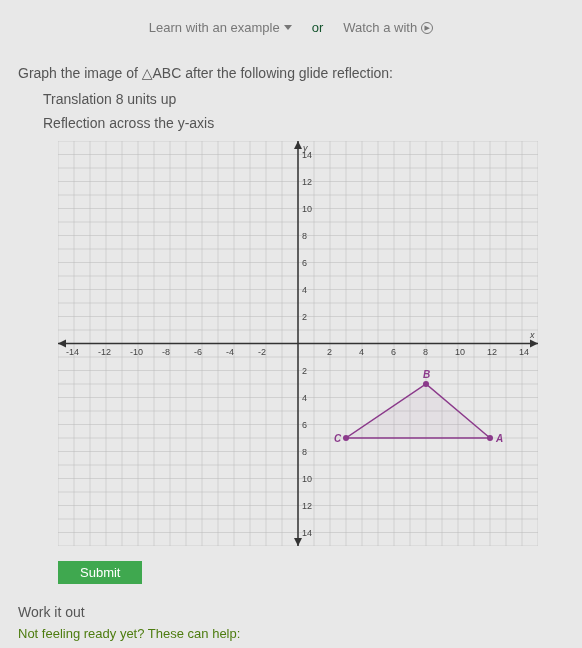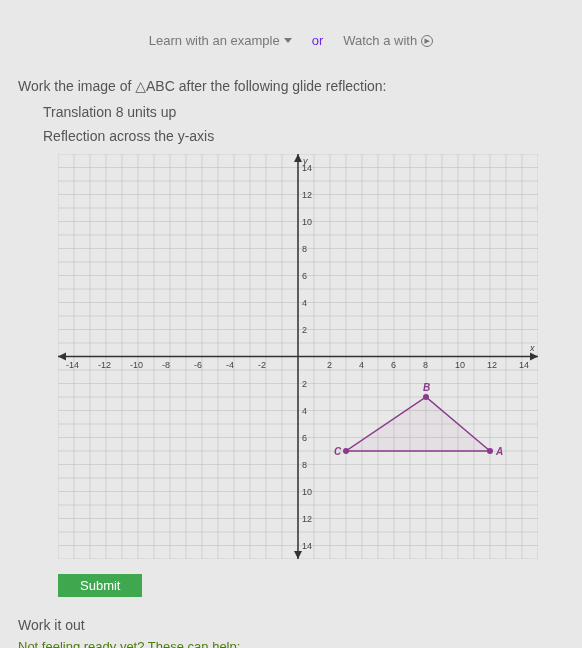--- a/index.html
+++ b/index.html
@@ -12,24 +12,23 @@
       color: #555;
     }
     .top-bar {
       display: flex;
       justify-content: center;
       align-items: center;
       gap: 20px;
       padding: 20px 0;
       font-size: 13px;
       color: #777;
-      margin-top: 13px;
     }
     .top-link { cursor: pointer; display: inline-flex; align-items: center; gap: 4px; }
-    .divider { color: #6d28d9; }
+    .divider { color: #14532d; }
     .content { padding: 10px 18px; }
     .prompt { font-size: 14px; color: #555; margin-bottom: 10px; }
     .sub { padding-left: 25px; font-size: 14px; color: #555; margin-bottom: 8px; }
     .italic { }
     .graph-container {
       position: relative;
       width: 480px;
       height: 405px;
       margin: 10px 0 15px 40px;
     }
@@ -65,21 +64,21 @@
   </span>
   <span class="divider">or</span>
   <span class="top-link">
     <span>Watch a with</span>
     <span class="play-circ">▶</span>
   </span>
 </div>
 
 <div class="content">
   <p class="prompt">
-    <span>Work the image of △</span><span class="italic">ABC</span><span> after the following glide reflection:</span>
+    <span>Graph the image of △</span><span class="italic">ABC</span><span> after the following glide reflection:</span>
   </p>
   <p class="sub">Translation 8 units up</p>
   <p class="sub">
     <span>Reflection across the </span><span class="italic">y</span><span>-axis</span>
   </p>
 
   <div class="graph-container">
     <svg id="graph-svg" width="480" height="405">
         <line x1="0" y1="0" x2="0" y2="405" class="grid-line"></line>
         <line x1="0" y1="405" x2="480" y2="405" class="grid-line"></line>

